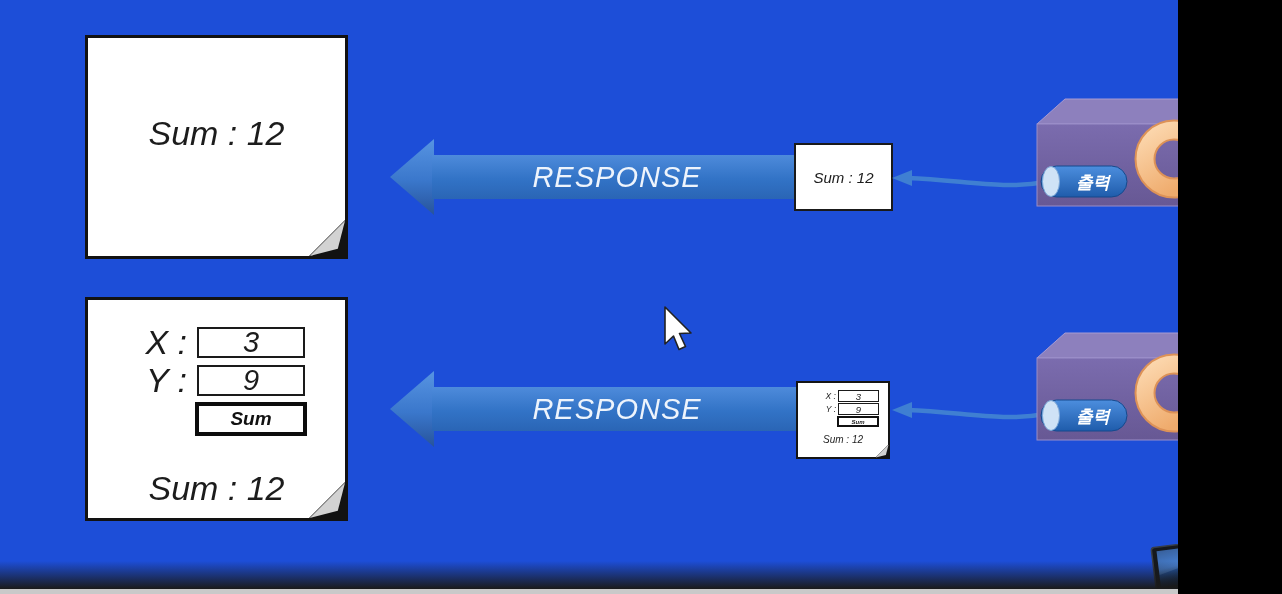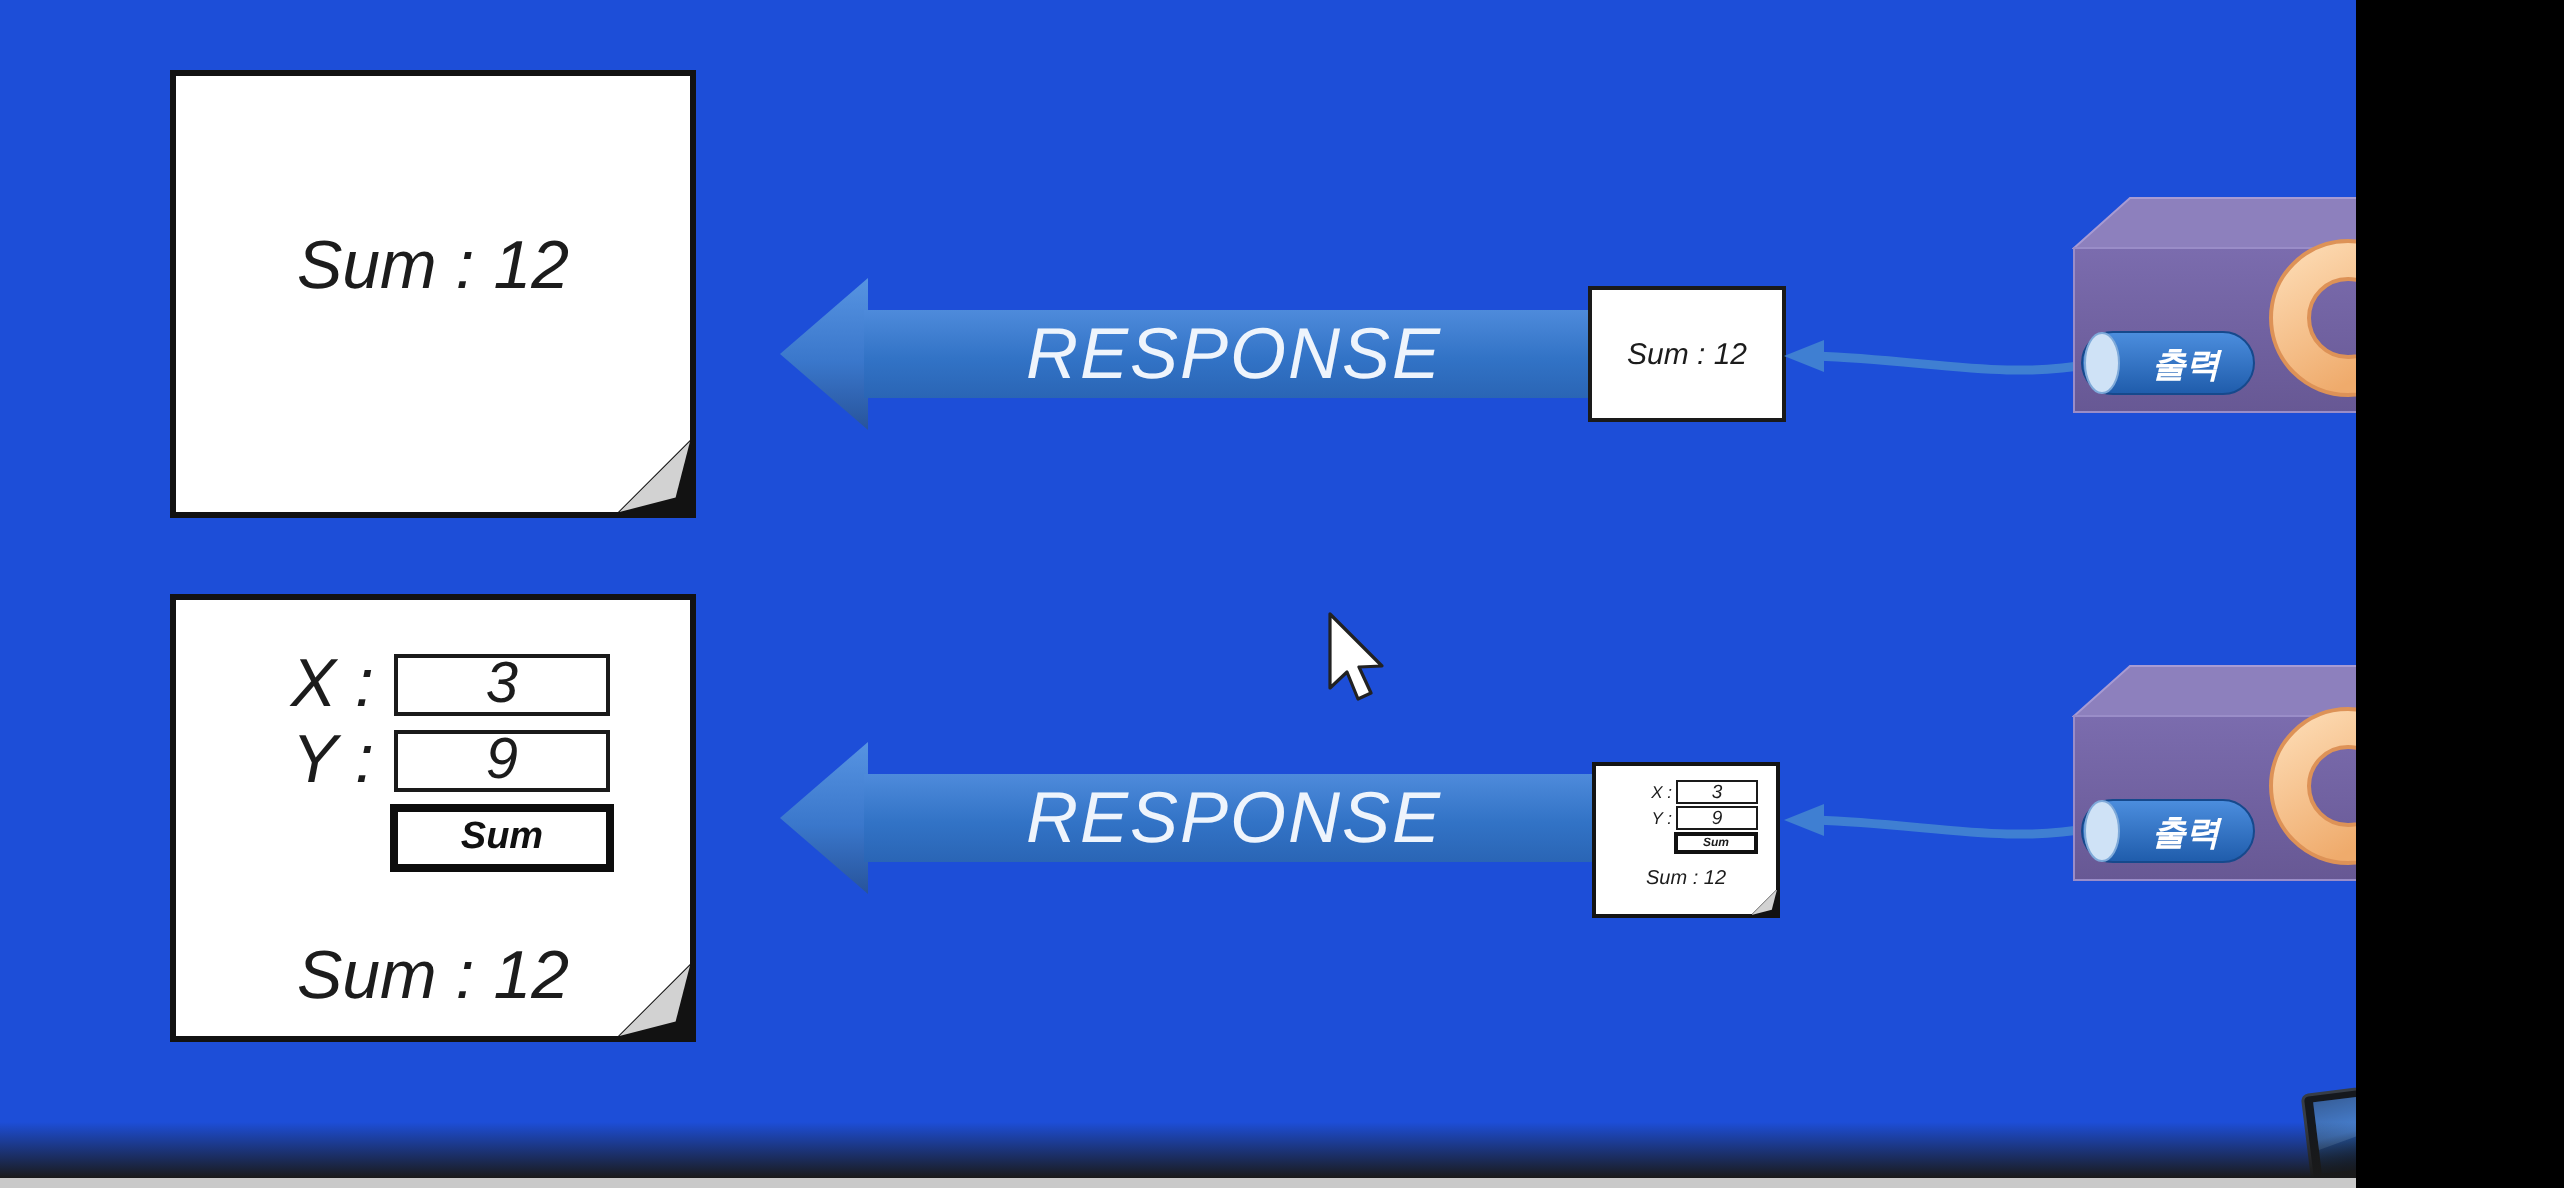--- a/index.html
+++ b/index.html
@@ -50,21 +50,21 @@
   .arrow { position:absolute; width:412px; height:76px; }
   .arrow .head {
     position:absolute; left:0; top:0; width:44px; height:76px;
     background:linear-gradient(180deg,#5794e2 0%, #3a77cb 55%, #27539b 100%);
     clip-path:polygon(100% 0, 100% 100%, 0 50%);
   }
   .arrow .body {
     position:absolute; left:42px; top:16px; width:370px; height:44px;
     background:linear-gradient(180deg,#4e8bdb 0%, #3273c6 55%, #2a65b5 100%);
     display:flex; align-items:center; justify-content:center;
-    color:#eef4fc; font-size:36px; letter-spacing:1px;
+    color:#eef4fc; font-size:29px; letter-spacing:1px;
   }
   
   .mini-result-box {
     position:absolute; left:794px; top:143px; width:99px; height:68px;
     background:#fff; border:2px solid #1a1a1a; box-sizing:border-box;
     display:flex; align-items:center; justify-content:center;
     font-size:15px; color:#1c1c1c;
   }
   .mini-note {
     position:absolute; left:796px; top:381px; width:94px; height:78px;

